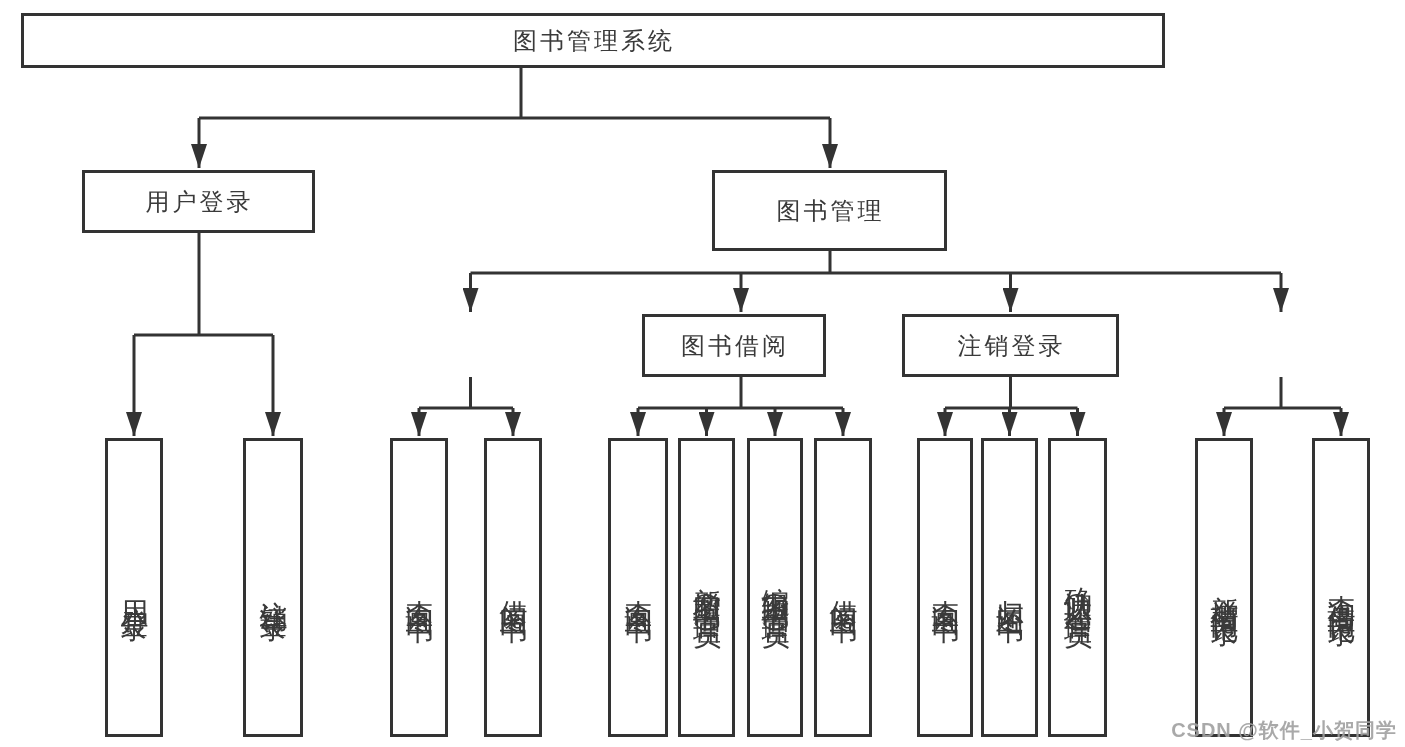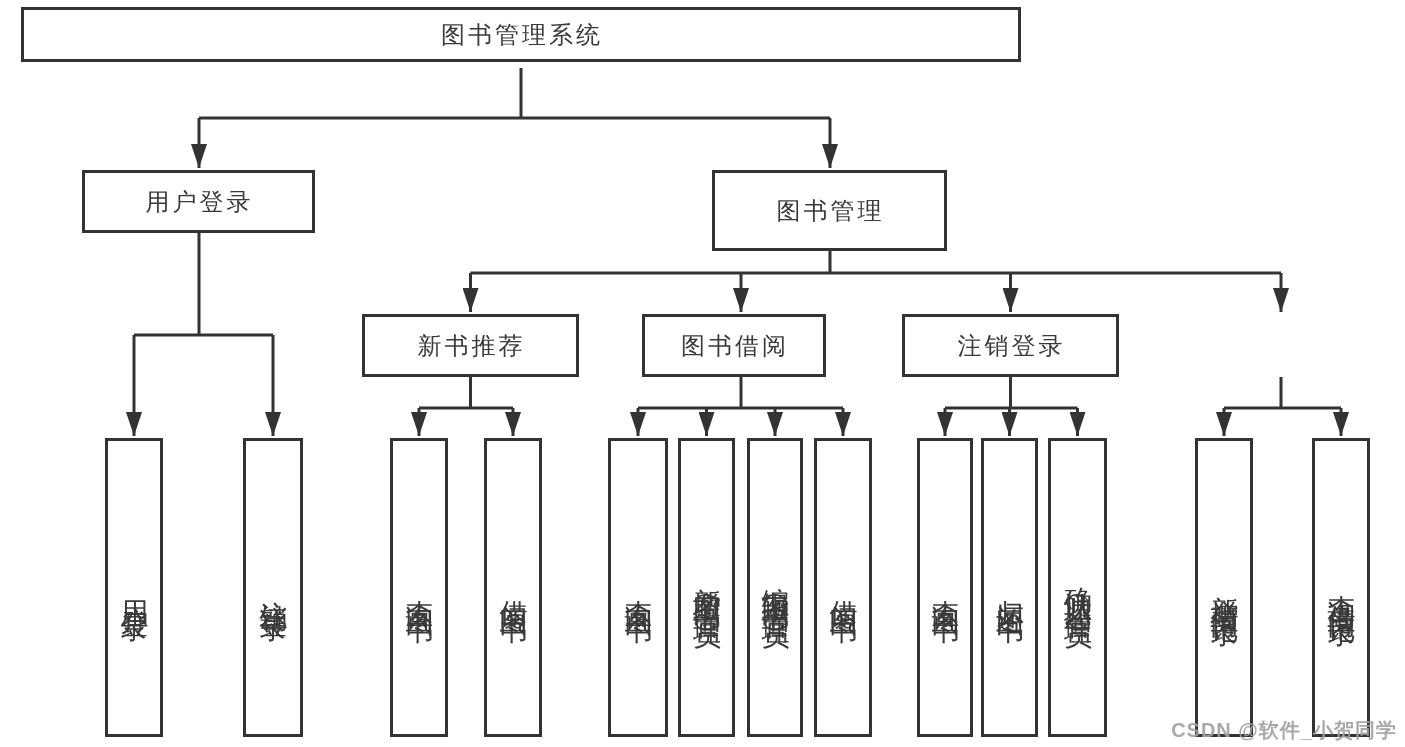--- a/index.html
+++ b/index.html
@@ -88,34 +88,31 @@
       <line class="wire" marker-end="url(#arrow)" x1="775" y1="408" x2="775" y2="436"></line>
       <line class="wire" marker-end="url(#arrow)" x1="843" y1="408" x2="843" y2="436"></line>
       <line class="wire" marker-end="url(#arrow)" x1="945" y1="408" x2="945" y2="436"></line>
       <line class="wire" marker-end="url(#arrow)" x1="1009.5" y1="408" x2="1009.5" y2="436"></line>
       <line class="wire" marker-end="url(#arrow)" x1="1077.5" y1="408" x2="1077.5" y2="436"></line>
       <line class="wire" marker-end="url(#arrow)" x1="1224" y1="408" x2="1224" y2="436"></line>
       <line class="wire" marker-end="url(#arrow)" x1="1341" y1="408" x2="1341" y2="436"></line>
     </g>
   </svg>
 
-  <div class="hbox" style="left:21px;top:7px;width:1000px;height:55px">
+  <div class="hbox" style="left:21px;top:13px;width:1144px;height:55px">
     <span class="label">图书管理系统</span>
   </div>
 
   <div class="hbox" style="left:82px;top:170px;width:233px;height:63px">
     <span class="label">用户登录</span>
   </div>
   <div class="hbox" style="left:712px;top:170px;width:235px;height:81px">
     <span class="label">图书管理</span>
   </div>
 
-  <div class="hbox" style="left:362px;top:314px;width:217px;height:63px">
-    <span class="label">新书推荐</span>
-  </div>
   <div class="hbox" style="left:642px;top:314px;width:184px;height:63px">
     <span class="label">图书借阅</span>
   </div>
   <div class="hbox" style="left:902px;top:314px;width:217px;height:63px">
     <span class="label">注销登录</span>
   </div>
 
   <div class="vbox" style="left:105px;width:58px">
     <span class="label">用户登录</span>
   </div>

